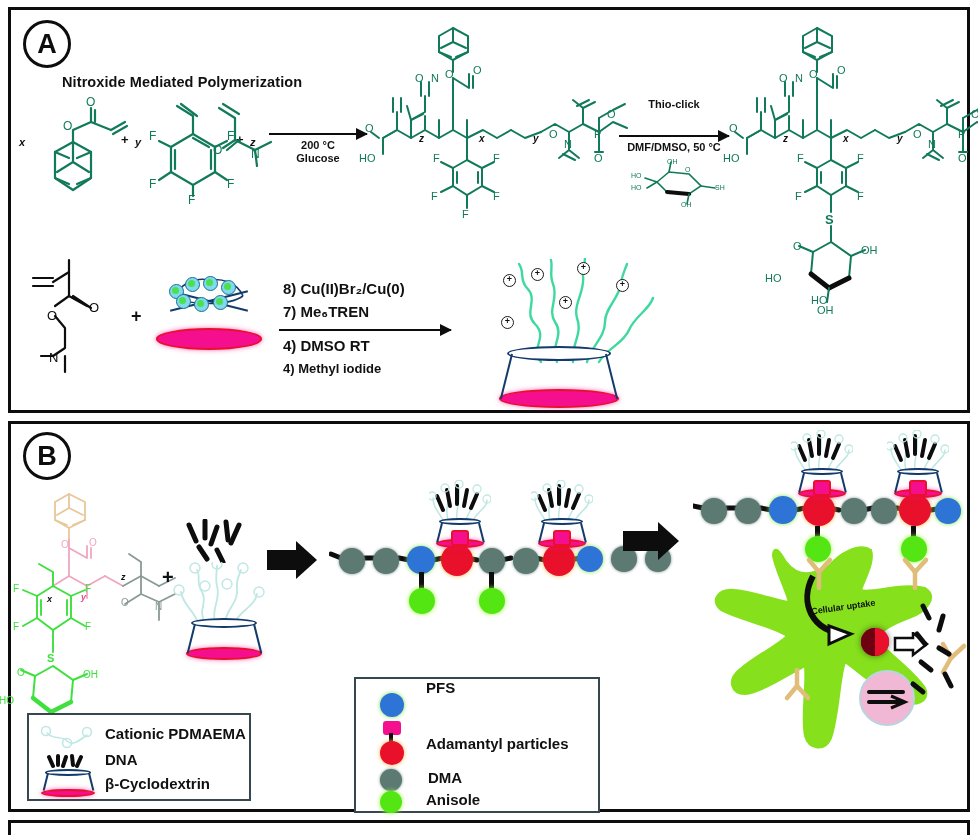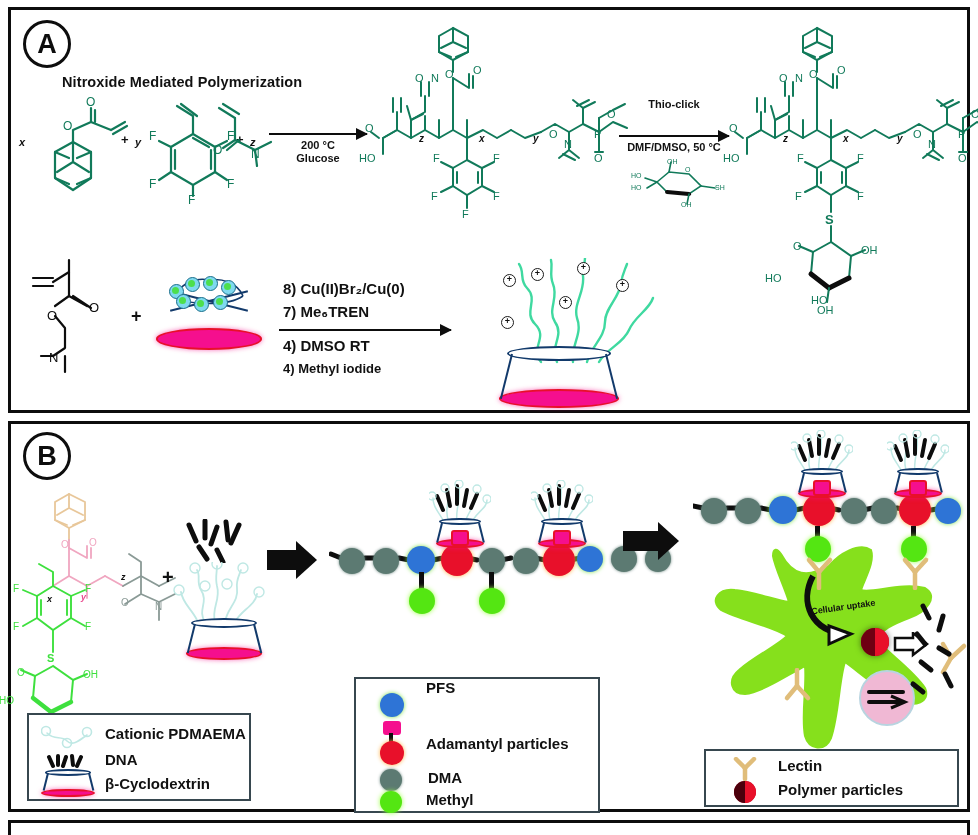--- a/index.html
+++ b/index.html
@@ -773,37 +773,21 @@
         <div class="plug" style="left:5px;top:0;width:18px;height:14px;border-radius:3px;background:#f50f8e;border-color:#f50f8e;"></div>
         <div class="link" style="left:11px;top:12px;width:4px;height:12px;"></div>
         <div class="bead b-ada" style="left:2px;top:20px;width:24px;height:24px;"></div>
       </div>
       <div class="legend-label" style="position:absolute;left:70px;top:56px;">Adamantyl particles</div>
 
       <div class="bead b-dma" style="left:24px;top:90px;width:22px;height:22px;"></div>
       <div class="legend-label" style="position:absolute;left:72px;top:90px;">DMA</div>
 
       <div class="bead b-glu" style="left:24px;top:112px;width:22px;height:22px;"></div>
-      <div class="legend-label" style="position:absolute;left:70px;top:112px;">Methyl</div>
-    </div>
-
-    <div class="legend" style="left:693px;top:325px;width:255px;height:58px;">
-      <svg style="position:absolute;left:26px;top:6px;" width="26" height="24">
-        <g stroke="#e0bd7a" stroke-width="4.5" fill="none" stroke-linecap="round">
-          <line x1="13" y1="22" x2="13" y2="11"></line>
-            <line x1="13" y1="11" x2="4" y2="2"></line>
-            <line x1="13" y1="11" x2="22" y2="2"></line>
-        </g>
-      </svg>
-      <div class="legend-label" style="position:absolute;left:72px;top:6px;">Lectin</div>
-
-      <div class="abs" style="left:28px;top:30px;width:22px;height:22px;border-radius:50%;overflow:hidden;background:#b3001e;">
-        <div style="position:absolute;left:0;top:0;width:50%;height:100%;background:#4c000c;"></div>
-        <div style="position:absolute;left:50%;top:0;width:50%;height:100%;background:#e8102a;"></div>
-      </div>
-      <div class="legend-label" style="position:absolute;left:72px;top:30px;">Polymer particles</div>
-    </div>
+      <div class="legend-label" style="position:absolute;left:70px;top:112px;">Anisole</div>
+    </div>
+
 
   </div>
 
   <div class="panel" id="panelC"></div>
 
 </div>
 
 </body></html>

